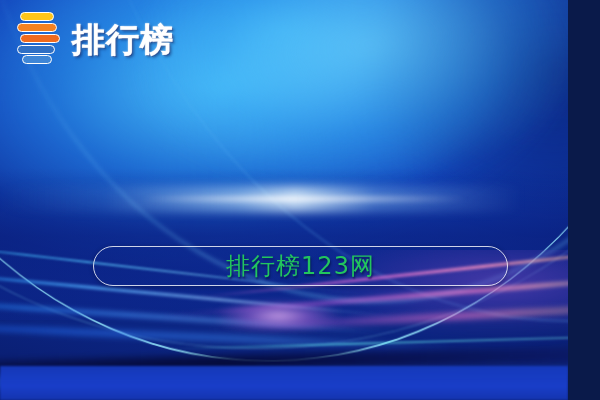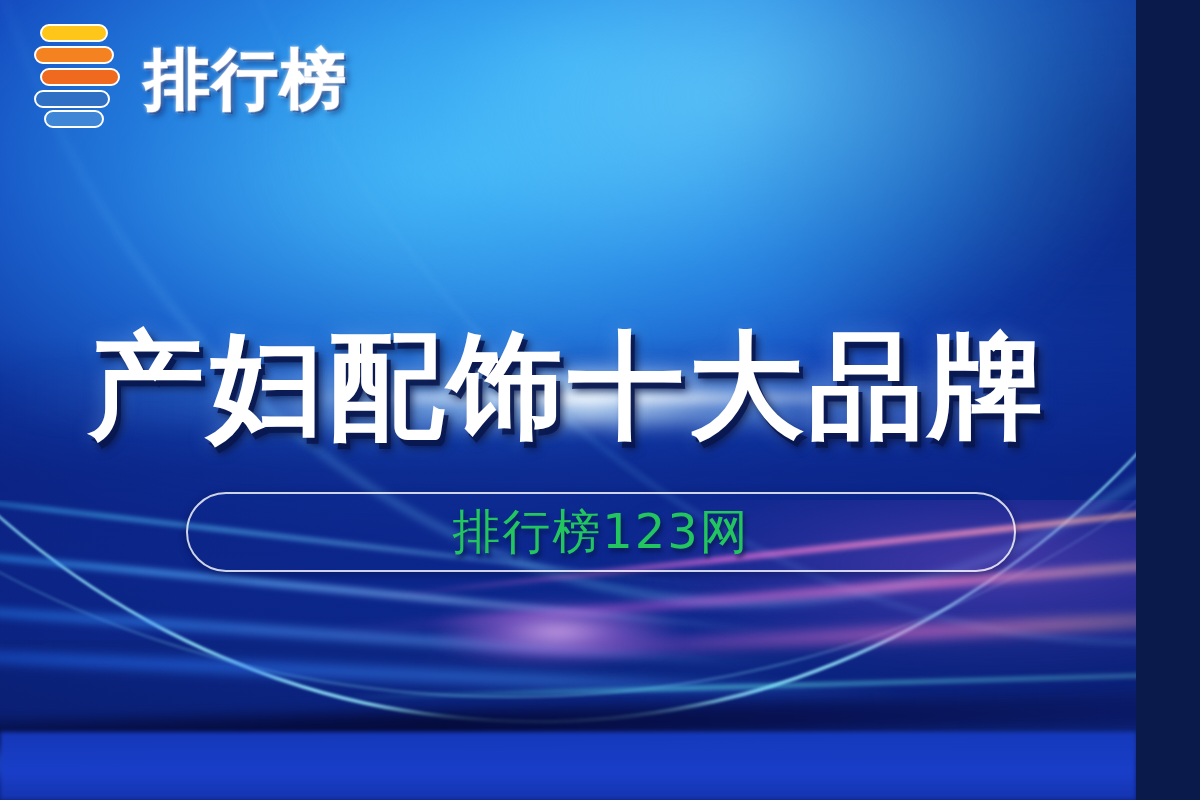--- a/index.html
+++ b/index.html
@@ -277,19 +277,18 @@
         <div class="bar" style="background: rgb(245, 130, 32); top: 13px; left: 3px; width: 40px;"></div>
         <div class="bar" style="background: rgb(239, 106, 30); top: 24px; left: 6px; width: 40px;"></div>
         <div class="bar" style="background: rgb(47, 111, 196); top: 35px; left: 3px; width: 38px;"></div>
         <div class="bar" style="background: rgb(63, 134, 214); top: 45px; left: 8px; width: 30px;"></div>
       </div>
     <div class="logo-text-wrap">
       <span class="logo-cn">排行榜</span>
     </div>
   </div>
 
-  <div class="title">产妇配饰十大品牌</div>
 
   <div class="subtitle-box">
     <span class="subtitle-text">排行榜123网</span>
   </div>
 
 </div>
 
 </body></html>

